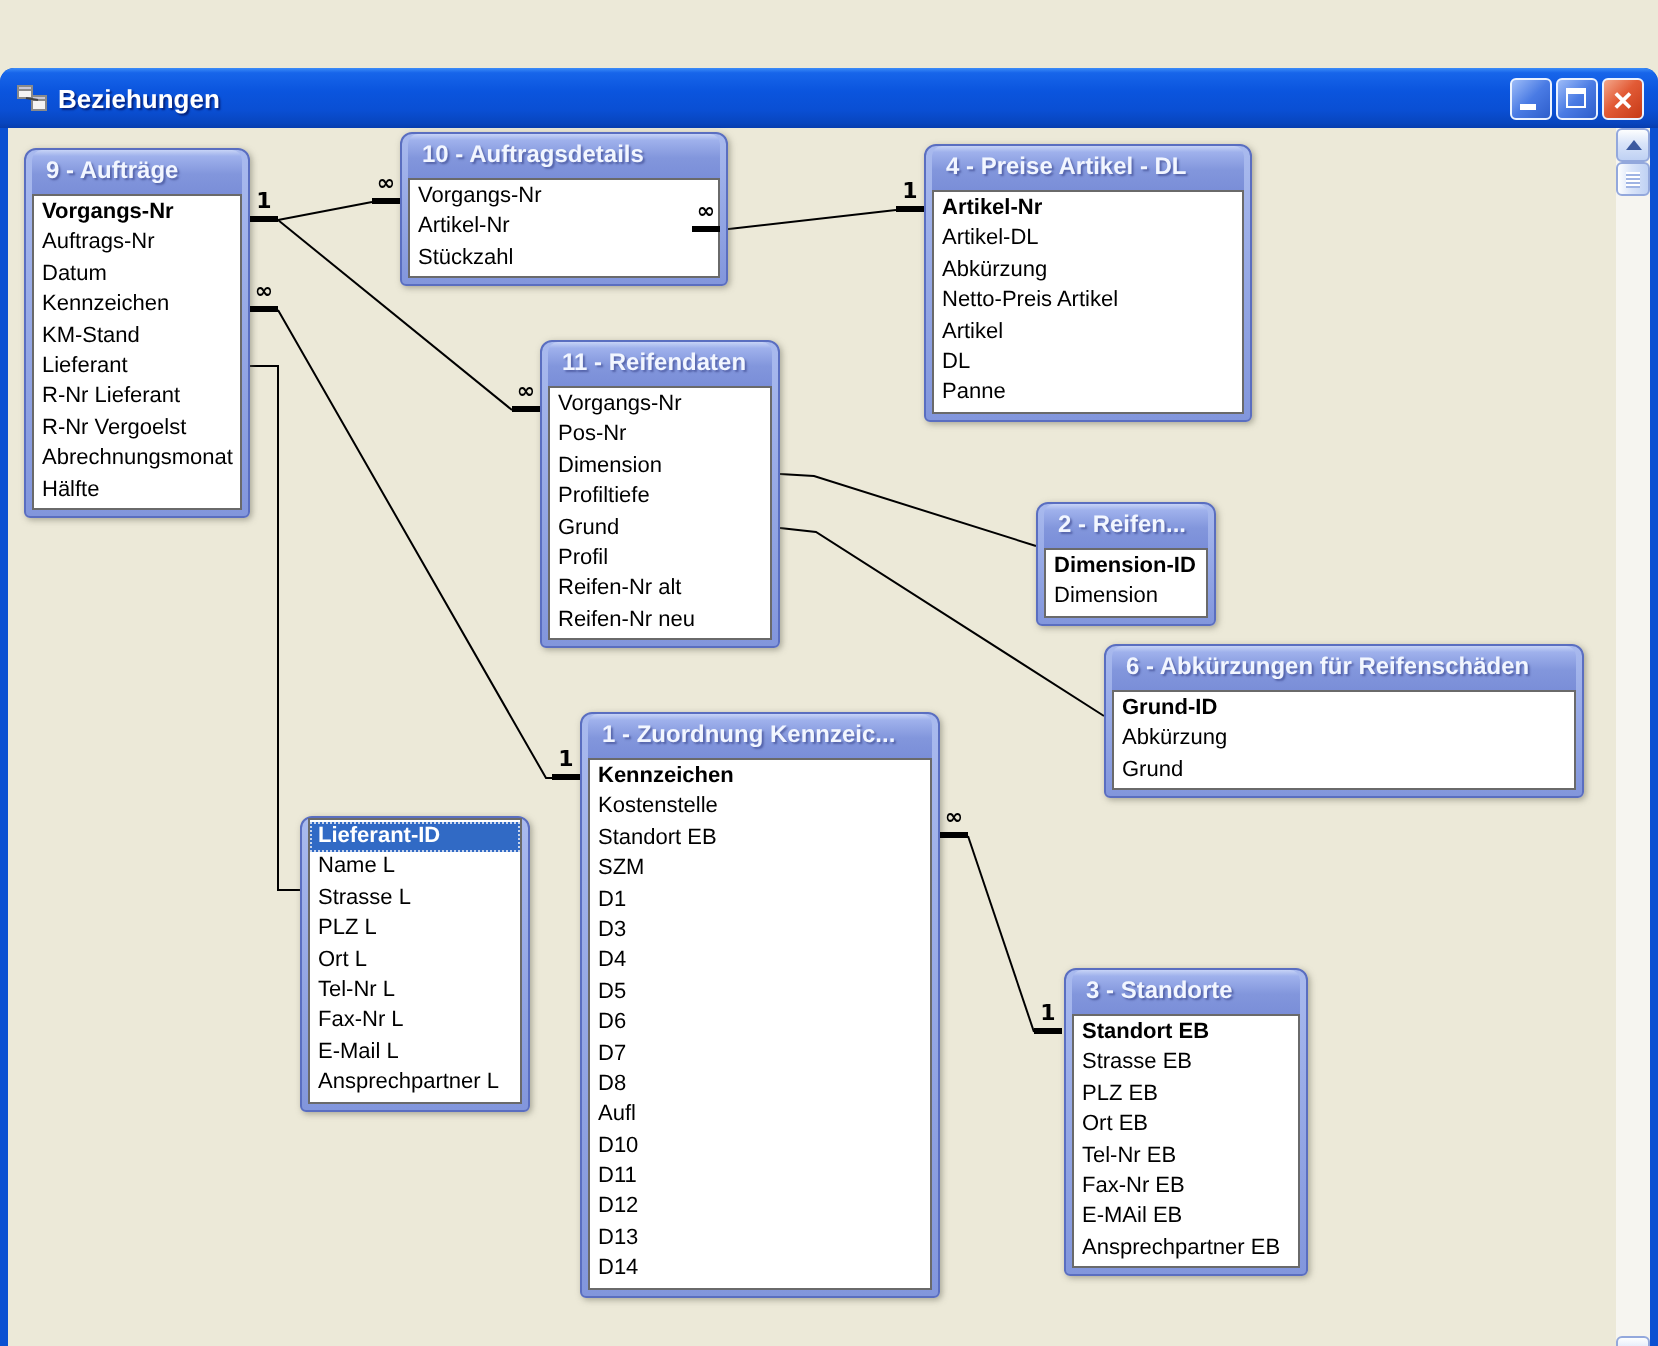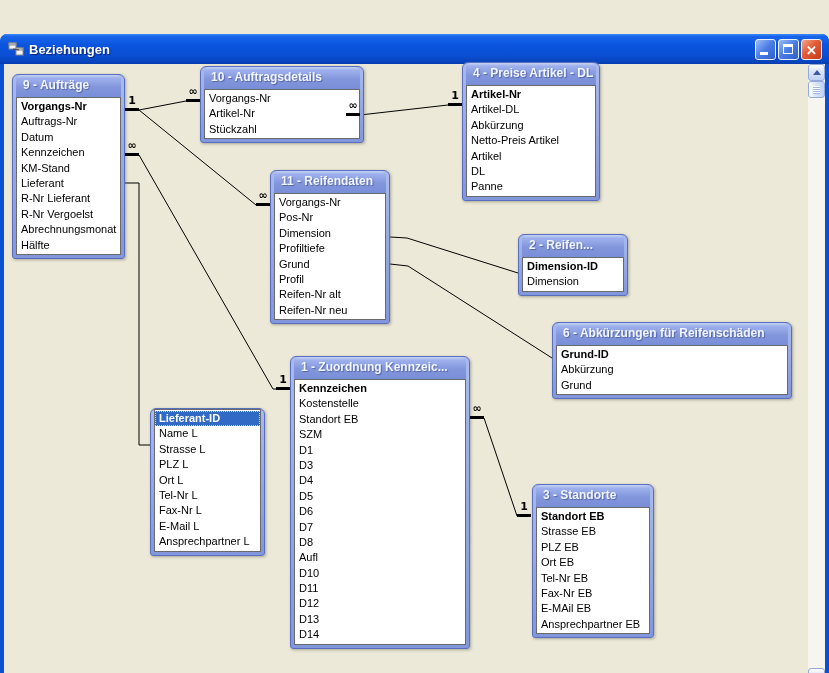--- a/index.html
+++ b/index.html
@@ -146,21 +146,21 @@
 
   <div class="tbl" style="left:200px;top:32px;width:164px">
     <div class="tbl-header"><span>10 - Auftragsdetails</span></div>
     <div class="tbl-list">
         <div class="field">Vorgangs-Nr</div>
         <div class="field">Artikel-Nr</div>
         <div class="field">Stückzahl</div>
       </div>
   </div>
 
-  <div class="tbl" style="left:462px;top:28px;width:138px">
+  <div class="tbl" style="left:462px;top:38px;width:164px">
     <div class="tbl-header"><span>4 - Preise Artikel - DL</span></div>
     <div class="tbl-list">
         <div class="field pk">Artikel-Nr</div>
         <div class="field">Artikel-DL</div>
         <div class="field">Abkürzung</div>
         <div class="field">Netto-Preis Artikel</div>
         <div class="field">Artikel</div>
         <div class="field">DL</div>
         <div class="field">Panne</div>
       </div>
@@ -173,21 +173,21 @@
         <div class="field">Pos-Nr</div>
         <div class="field">Dimension</div>
         <div class="field">Profiltiefe</div>
         <div class="field">Grund</div>
         <div class="field">Profil</div>
         <div class="field">Reifen-Nr alt</div>
         <div class="field">Reifen-Nr neu</div>
       </div>
   </div>
 
-  <div class="tbl" style="left:518px;top:200px;width:110px">
+  <div class="tbl" style="left:518px;top:217px;width:90px">
     <div class="tbl-header"><span>2 - Reifen...</span></div>
     <div class="tbl-list">
         <div class="field pk">Dimension-ID</div>
         <div class="field">Dimension</div>
       </div>
   </div>
 
   <div class="tbl" style="left:552px;top:288px;width:240px">
     <div class="tbl-header"><span>6 - Abkürzungen für Reifenschäden</span></div>
     <div class="tbl-list">

